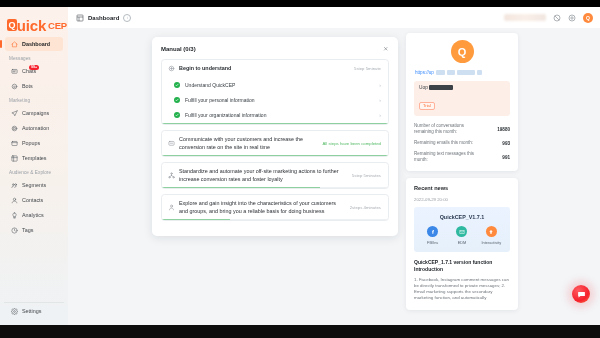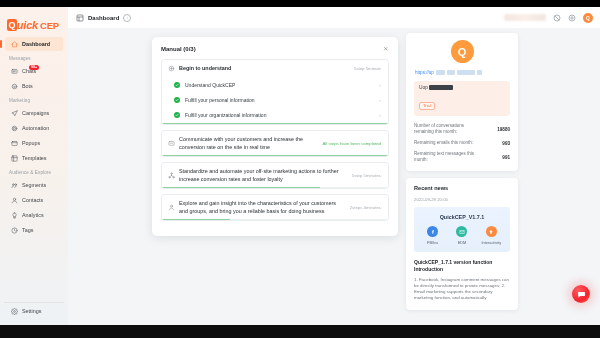--- a/index.html
+++ b/index.html
@@ -41,21 +41,21 @@
     display: inline-block;
     background: #ff6a2c;
     color: #fff;
     font-weight: 700;
     font-size: 9px;
     line-height: 10px;
     padding: 1px 1.5px 1px 1.5px;
     border-radius: 2px;
     margin-right: 0px;
   }
-  .logo-uick { color: #ff6a2c; font-weight: 700; font-size: 11px; font-style: italic; }
+  .logo-uick { color: #ff6a2c; font-weight: 700; font-size: 15px; }
   .logo-cep  { color: #ff6a2c; font-weight: 700; font-size: 9.5px; margin-left: 2px; }
 
   .nav-section {
     font-size: 4.6px; color: #9aa0a6; padding: 4px 0 2px 9px;
     letter-spacing: 0.1px;
   }
   .nav-item {
     position: relative;
     display: flex; align-items: center;
     height: 14px; margin: 1px 5px; padding-left: 5px;

